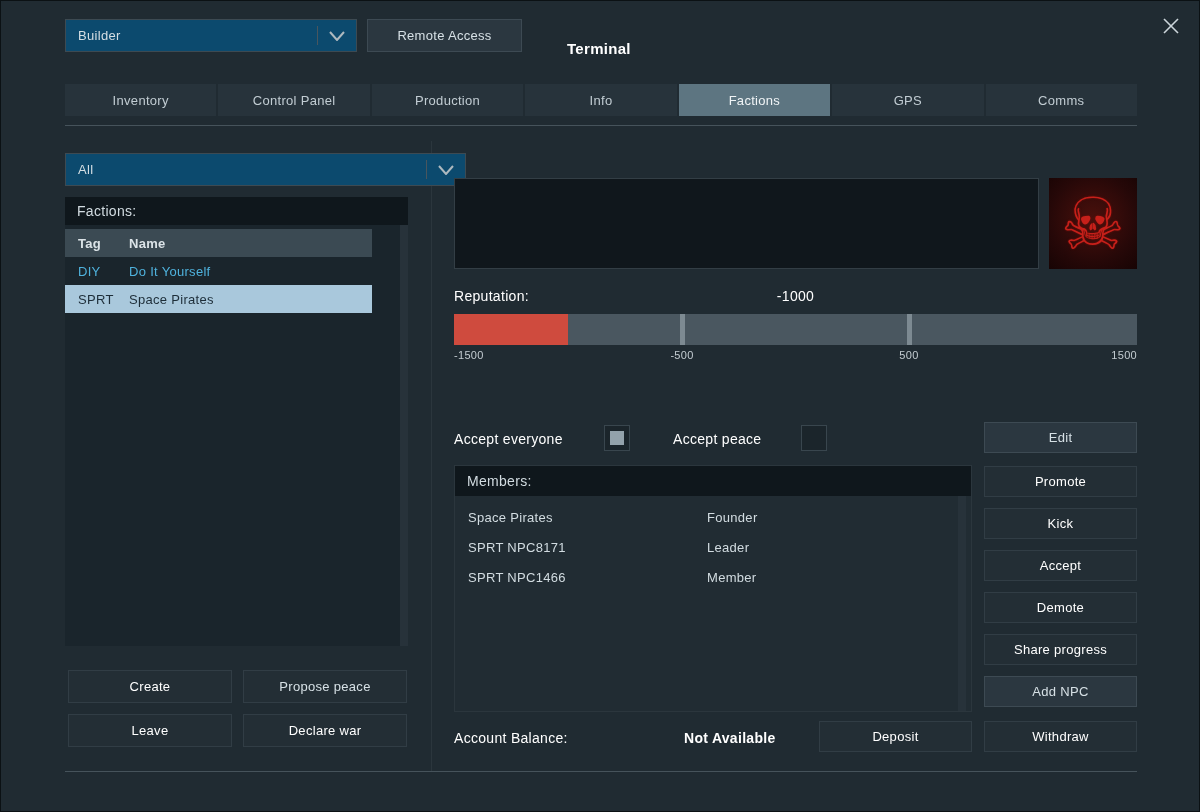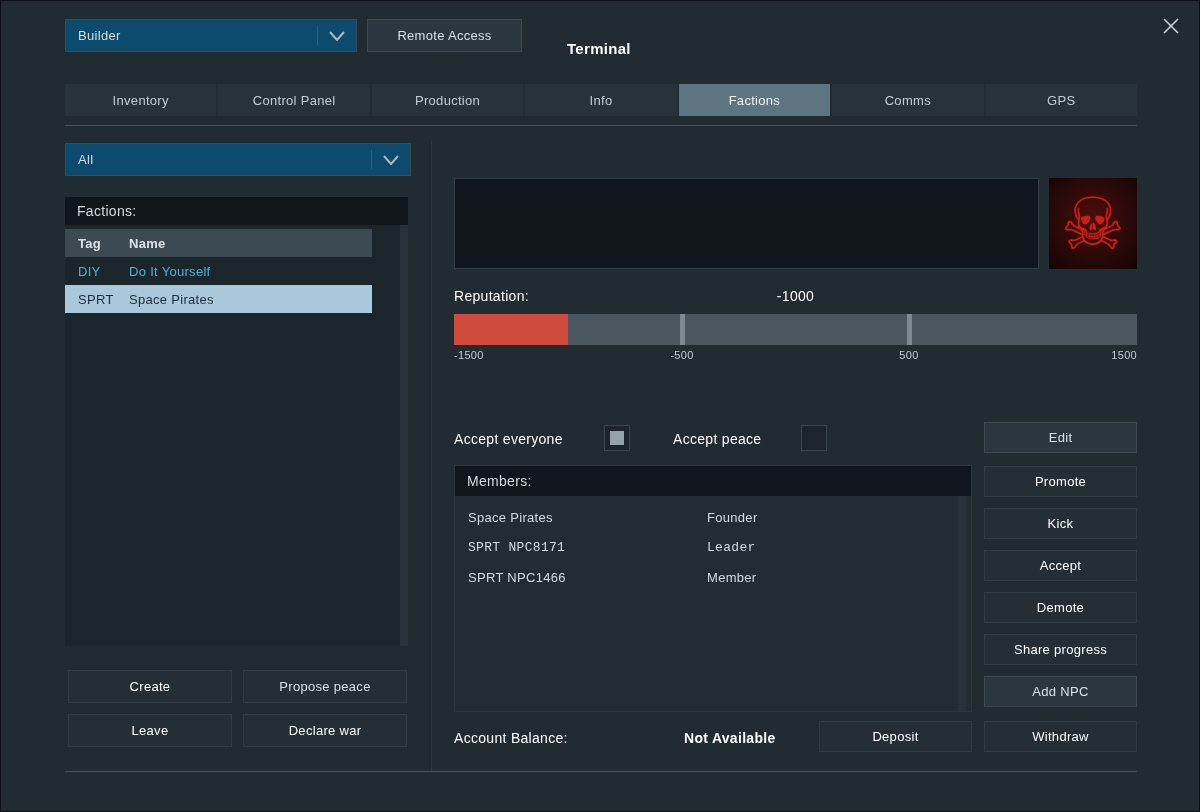--- a/index.html
+++ b/index.html
@@ -125,28 +125,28 @@
       <line x1="16" y1="2" x2="2" y2="16" stroke="#ccd5da" stroke-width="1.6"></line>
     </svg>
   </div>
 
   <div class="tabs">
     <div class="tab">Inventory</div>
     <div class="tab">Control Panel</div>
     <div class="tab">Production</div>
     <div class="tab">Info</div>
     <div class="tab active">Factions</div>
+    <div class="tab">GPS</div>
     <div class="tab">Comms</div>
-    <div class="tab">GPS</div>
   </div>
 
   <div class="hdivider" style="left:64px; top:124px; width:1072px;"></div>
   <div class="vdivider" style="left:430px; top:140px; height:630px;"></div>
 
-  <div class="dropdown" style="left:64px; top:142px; width:346px; height:33px;">
+  <div class="dropdown" style="left:64px; top:152px; width:401px; height:33px;">
     <span class="dd-label">All</span>
     <span class="dd-sep"></span>
     <span class="dd-chevron">
       <svg width="16" height="10" viewBox="0 0 16 10">
           <polyline points="1,1 8,9 15,1" fill="none" stroke="#aeb9bf" stroke-width="2"></polyline>
         </svg>
     </span>
   </div>
 
   <div class="panel-title" style="left:64px; top:196px; width:343px; height:28px;">Factions:</div>
@@ -200,21 +200,21 @@
   <div class="checkbox empty" style="left:800px; top:424px;">
     
   </div>
 
   <div class="members-box">
     <div class="members-header">Members:</div>
     <div class="member-row" style="top:36px;">
       <span class="member-name">Space Pirates</span>
       <span>Founder</span>
     </div>
-    <div class="member-row" style="top:66px;font-family:Liberation Mono, monospace;">
+    <div class="member-row" style="top:66px;">
       <span class="member-name">SPRT NPC8171</span>
       <span>Leader</span>
     </div>
     <div class="member-row" style="top:96px;">
       <span class="member-name">SPRT NPC1466</span>
       <span>Member</span>
     </div>
     <div class="scrolltrack" style="left:503px; top:30px; width:8px; height:215px;"></div>
   </div>
 

